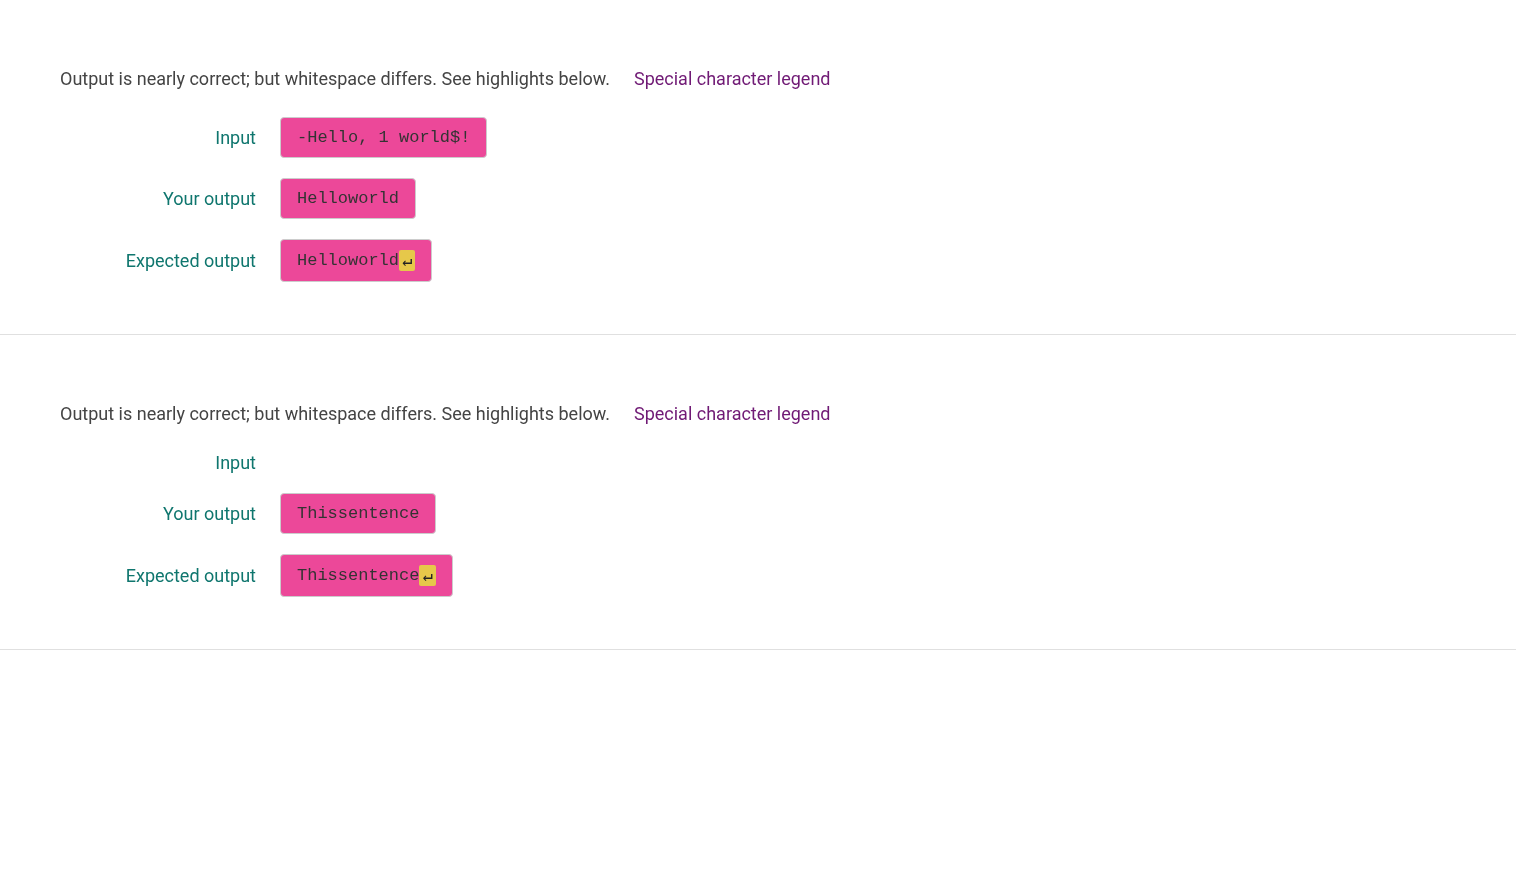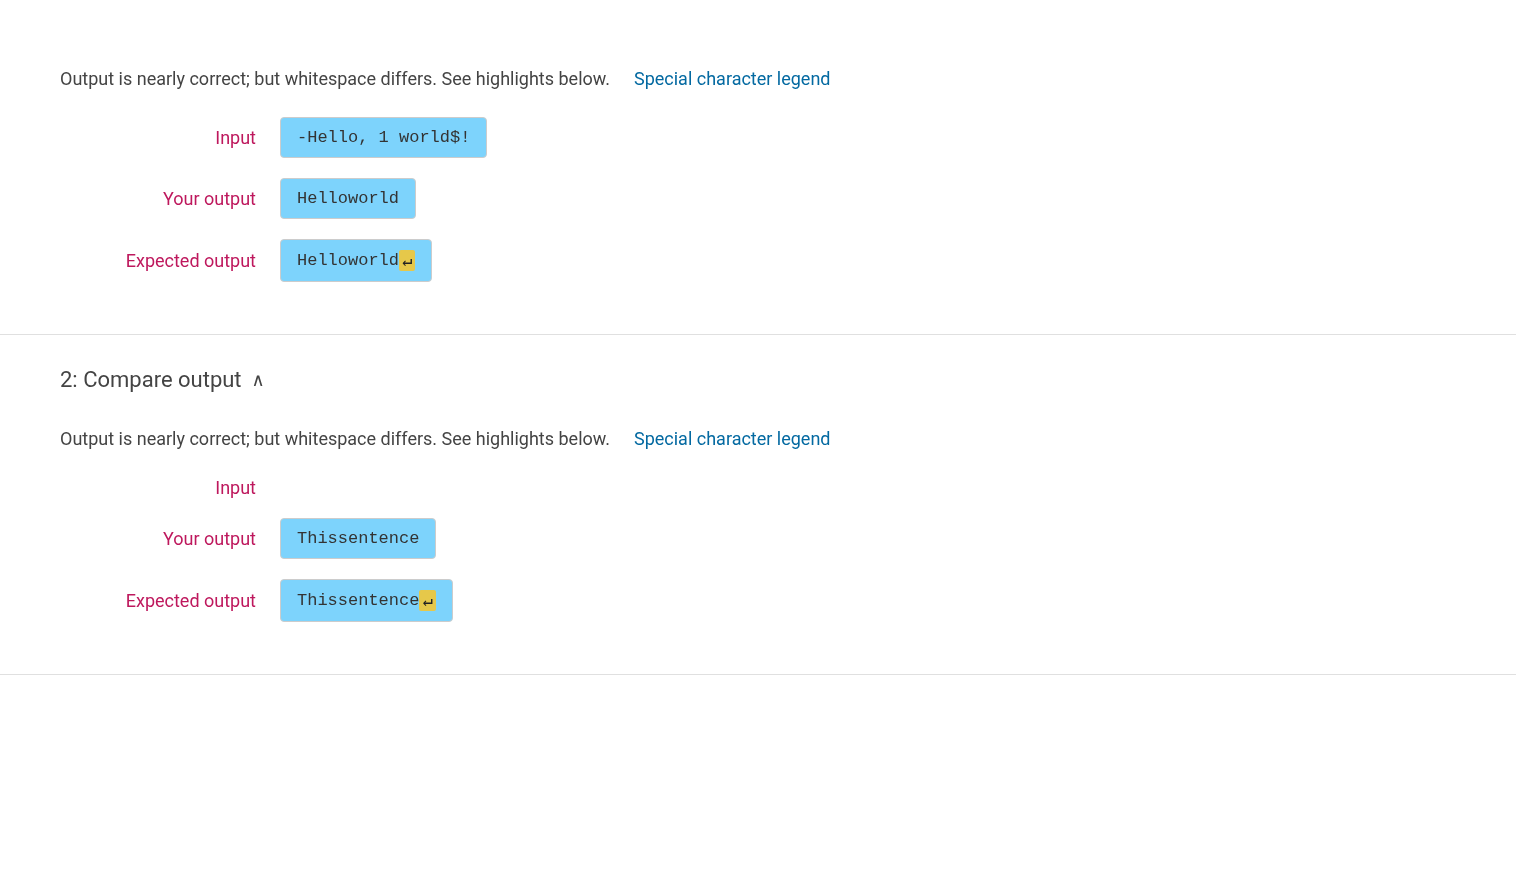--- a/index.html
+++ b/index.html
@@ -33,49 +33,49 @@
     .status-row {
       display: flex;
       align-items: center;
       margin-bottom: 28px;
       font-size: 18px;
       color: #444;
       margin-top: 36px;
     }
 
     .special-char-link {
-      color: #0369a1;
+      color: #701a75;
       text-decoration: none;
       margin-left: 24px;
       font-size: 18px;
       cursor: pointer;
     }
 
     .io-row {
       display: flex;
       align-items: center;
       margin-bottom: 20px;
     }
 
     .io-label {
       width: 220px;
       text-align: right;
       padding-right: 24px;
       font-size: 18px;
-      color: #be185d;
+      color: #0f766e;
       flex-shrink: 0;
     }
 
     .io-box {
       border: 1px solid #ccc;
       border-radius: 4px;
       padding: 10px 16px;
       font-family: 'Courier New', Courier, monospace;
       font-size: 17px;
-      background: #7dd3fc;
+      background: #ec4899;
       display: flex;
       align-items: center;
     }
 
     .io-box .highlight-newline {
       display: inline-block;
       background: #e6c84a;
       color: #222;
       font-family: 'Courier New', Courier, monospace;
       font-size: 17px;
@@ -114,24 +114,20 @@
   <div class="io-row">
     <div class="io-label">Expected output</div>
     <div class="io-box">
       <span>Helloworld</span>
         <span class="highlight-newline">↵</span>
     </div>
   </div>
 </div>
 
 <div class="section">
-  <div class="section-header">
-    <span>2: Compare output</span>
-    <span class="chevron">∧</span>
-  </div>
 
   <div class="status-row">
     <span>Output is nearly correct; but whitespace differs. See highlights below.</span>
     <a class="special-char-link">Special character legend</a>
   </div>
 
   <div class="io-row">
     <div class="io-label">Input</div>
   </div>
 

